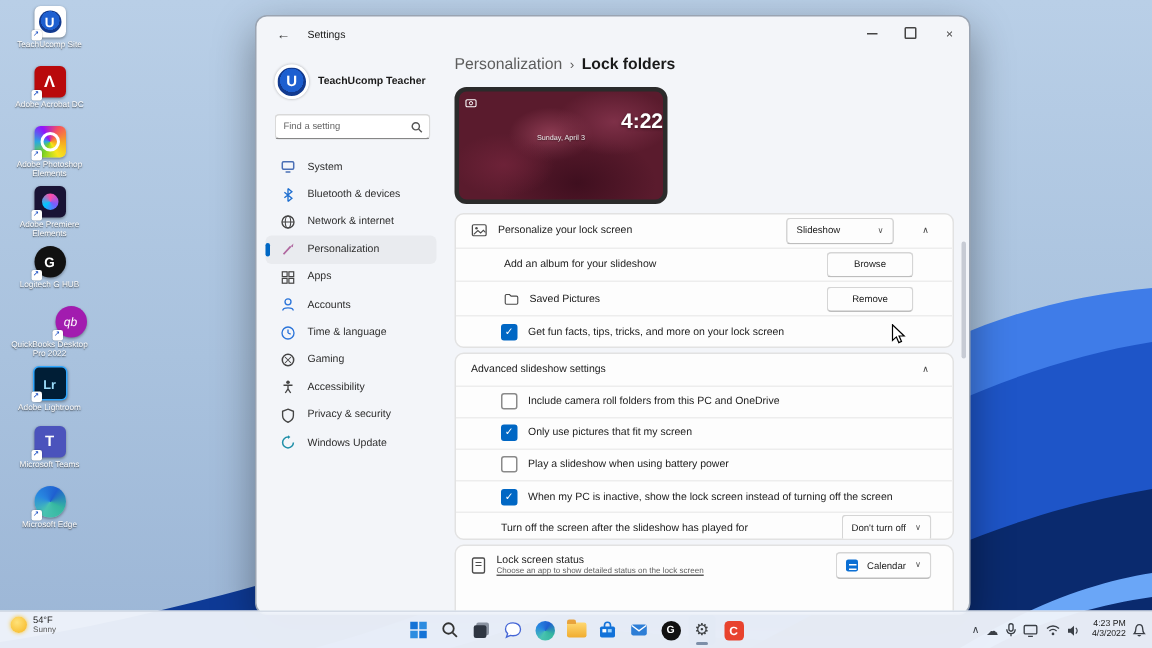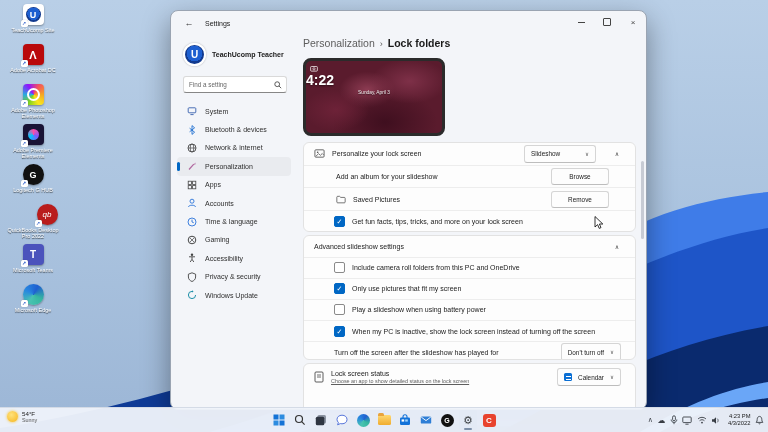--- a/index.html
+++ b/index.html
@@ -13,21 +13,21 @@
   .sc{position:absolute;left:-2px;bottom:-2px;width:7px;height:7px;background:#fff;border-radius:1.5px;font-size:5px;line-height:7px;text-align:center;color:#1b4fc4;box-shadow:0 0 1px rgba(0,0,0,.4);}
   .dlabel{margin-top:2px;font-size:5.5px;line-height:1.15;color:#fff;text-align:center;text-shadow:0 1px 1px rgba(0,0,0,.75);max-width:56px;}
   .a-tu{background:#fff;}
   .tu-c{width:15px;height:15px;border-radius:50%;background:radial-gradient(circle at 50% 45%,#1d5fd0 0 55%,#123a8f 56% 100%);color:#fff;font-size:9px;font-weight:bold;display:flex;align-items:center;justify-content:center;}
   .a-acro{background:#b9090b;color:#fff;font-size:11px;font-weight:bold;}
   .a-pse{background:conic-gradient(from 30deg,#f5515f,#f5a623,#f8e71c,#7ed321,#2aa9e0,#9013fe,#f5515f);}
   .pse-ring{width:9px;height:9px;border:2px solid #fff;border-radius:50%;}
   .a-pre{background:#191335;}
   .pre-dot{width:11px;height:11px;border-radius:50%;background:conic-gradient(#ff4da6,#7a5cff,#00c8ff,#ff4da6);}
   .a-g{background:#111;border-radius:50%;color:#fff;font-size:9px;font-weight:bold;}
-  .a-qb{background:#b91c1c;border-radius:50%;color:#fff;font-size:8px;font-weight:normal;font-style:italic;margin-left:28px;}
+  .a-qb{background:#a21caf;border-radius:50%;color:#fff;font-size:8px;font-weight:normal;font-style:italic;margin-left:28px;}
   .a-lr{background:#001e36;border:1px solid #31a8ff;color:#9bdcf9;font-size:8.5px;font-weight:bold;}
   .a-teams{background:#4b53bc;color:#fff;font-size:10px;font-weight:bold;}
   .a-edge{background:conic-gradient(from 210deg,#49c3b1,#2887e0,#1f5fd0,#35b7a0,#49c3b1);border-radius:50%;}
   
   #win{position:absolute;left:170px;top:10px;width:475px;height:398px;background:#f3f5f9;border:1px solid #9aa4b2;border-radius:8px;box-shadow:0 10px 28px rgba(0,0,0,.38);overflow:hidden;}
   #titlebar{position:absolute;left:0;top:0;right:0;height:24px;display:flex;align-items:center;}
   .backbtn{width:20px;height:18px;margin-left:8px;display:flex;align-items:center;justify-content:center;font-size:9px;color:#333;border-radius:3px;}
   .wtitle{font-size:7px;color:#1a1a1a;margin-left:6px;}
   #wctrls{margin-left:auto;display:flex;height:24px;}
   .wc{width:26px;height:22px;display:flex;align-items:center;justify-content:center;color:#444;font-size:8px;}
@@ -53,21 +53,21 @@
   .crumb-parent{font-size:10.5px;color:#5d5d5d;}
   .crumb-sep{font-size:9px;color:#5d5d5d;}
   .crumb-cur{font-size:10.5px;font-weight:bold;color:#1a1a1a;}
   
   #preview{position:absolute;left:4px;top:47px;width:136px;height:72px;border:3px solid #2b2b2b;border-radius:8px;overflow:hidden;background:
     radial-gradient(48px 30px at 22% 68%,#6d2238 0,rgba(109,34,56,0) 70%),
     radial-gradient(55px 32px at 76% 28%,#7e3048 0,rgba(126,48,72,0) 70%),
     radial-gradient(70px 45px at 58% 85%,#3f0f1f 0,rgba(63,15,31,0) 75%),
     radial-gradient(40px 26px at 45% 40%,#8c3b52 0,rgba(140,59,82,0) 70%),
     #5a1b2d;}
-  .pv-time{position:absolute;left:0;right:0;top:11px;text-align:left;color:#fff;font-size:14px;font-weight:bold;text-shadow:0 1px 2px rgba(0,0,0,.5);}
+  .pv-time{position:absolute;left:0;right:0;top:11px;text-align:right;color:#fff;font-size:14px;font-weight:bold;text-shadow:0 1px 2px rgba(0,0,0,.5);}
   .pv-date{position:absolute;left:0;right:0;top:29px;text-align:center;color:#eee;font-size:4.8px;text-shadow:0 1px 1px rgba(0,0,0,.5);}
   .pv-cam{position:absolute;left:4px;top:4px;}
   
   .card{position:absolute;left:4px;right:4px;background:#fdfdfd;border:1px solid #e2e2e2;border-radius:6px;overflow:hidden;}
   #card1{top:131px;height:88px;}
   #card2{top:224px;height:123px;}
   #card3{top:352px;height:60px;}
   .crow{display:flex;align-items:center;padding:0 10px;gap:7px;}
   .crow + .crow{border-top:1px solid #ededed;}
   #card1 .crow{height:21.7px;}
@@ -158,20 +158,27 @@
     <div class="dlabel">Logitech G HUB</div>
   </div>
   <div class="dicon">
     <div class="art a-qb">
         <span>qb</span>
         <span class="sc">↗</span>
       </div>
     <div class="dlabel">QuickBooks Desktop Pro 2022</div>
   </div>
   <div class="dicon">
+    <div class="art a-lr">
+        <span>Lr</span>
+        <span class="sc">↗</span>
+      </div>
+    <div class="dlabel">Adobe Lightroom</div>
+  </div>
+  <div class="dicon">
     <div class="art a-teams">
         <span>T</span>
         <span class="sc">↗</span>
       </div>
     <div class="dlabel">Microsoft Teams</div>
   </div>
   <div class="dicon">
     <div class="art a-edge">
         <span class="sc">↗</span>
       </div>

